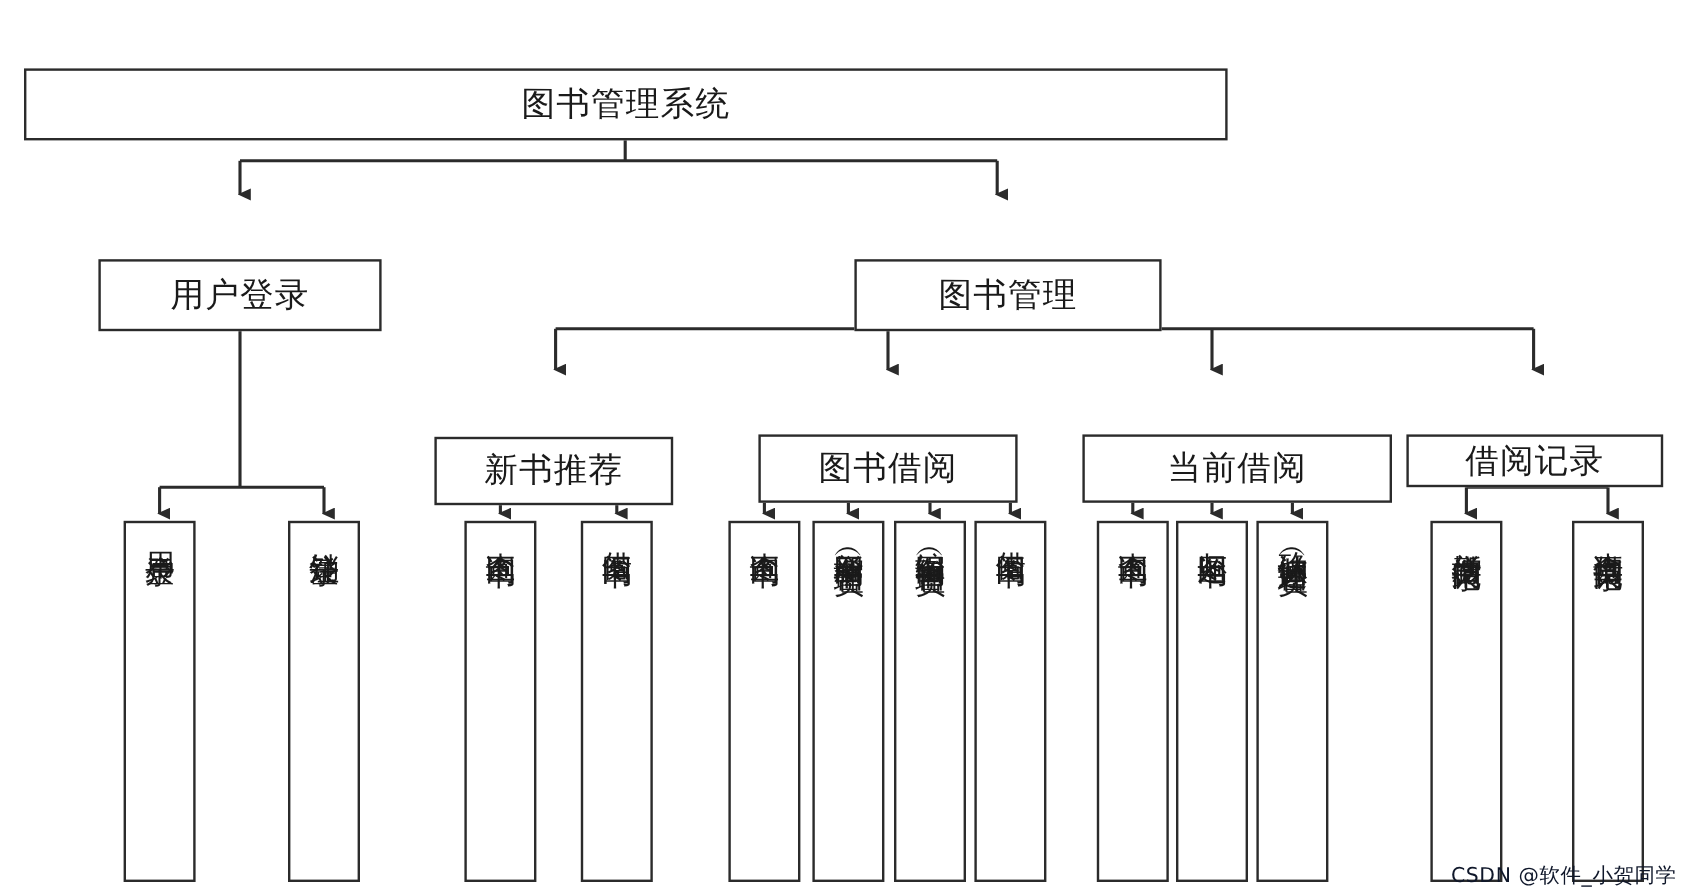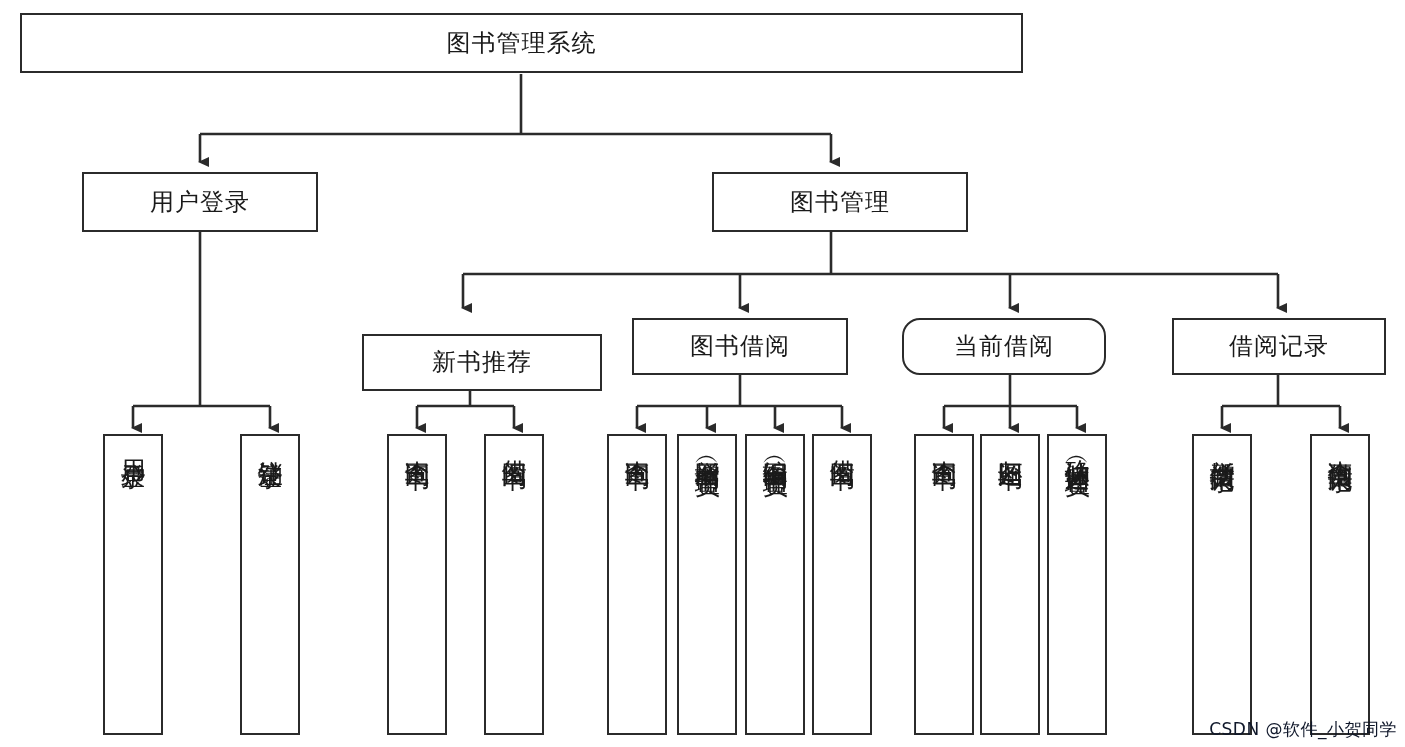--- a/index.html
+++ b/index.html
@@ -30,23 +30,24 @@
     box-sizing: border-box;
     background: #ffffff;
     border: 2px solid #2b2b2b;
     display: flex;
     align-items: center;
     justify-content: center;
     color: #1a1a1a;
     z-index: 2;
   }
   .node.h {
-    font-size: 24px;
+    font-size: 28px;
     letter-spacing: 1px;
     line-height: 1.1;
+    margin-top: 44px;
   }
   .node.h .lbl {
     white-space: nowrap;
   }
   .node.v {
     align-items: flex-start;
     padding-top: 4px;
   }
   .node.v .lbl {
     writing-mode: vertical-rl;
@@ -128,30 +129,30 @@
     <span class="lbl">图书管理系统</span>
   </div>
 
   <div class="node h" style="left:82px; top:172px; width:236px; height:60px;">
     <span class="lbl">用户登录</span>
   </div>
   <div class="node h" style="left:712px; top:172px; width:256px; height:60px;">
     <span class="lbl">图书管理</span>
   </div>
 
-  <div class="node h" style="left:362px; top:334px; width:240px; height:57px;">
+  <div class="node h" style="left:362px; top:320px; width:199px; height:57px;">
     <span class="lbl">新书推荐</span>
   </div>
   <div class="node h" style="left:632px; top:318px; width:216px; height:57px;">
     <span class="lbl">图书借阅</span>
   </div>
-  <div class="node h" style="left:902px; top:318px; width:204px; height:57px;border-radius:18px;">
+  <div class="node h" style="left:902px; top:318px; width:258px; height:57px;">
     <span class="lbl">当前借阅</span>
   </div>
-  <div class="node h" style="left:1172px; top:318px; width:214px; height:57px;">
+  <div class="node h" style="left:1172px; top:318px; width:214px; height:44px;">
     <span class="lbl">借阅记录</span>
   </div>
 
   <div class="node v" style="left:103px; top:434px; width:60px; height:301px;">
     <span class="lbl">用户登录</span>
   </div>
   <div class="node v" style="left:240px; top:434px; width:60px; height:301px;">
     <span class="lbl">注销登录</span>
   </div>
 

